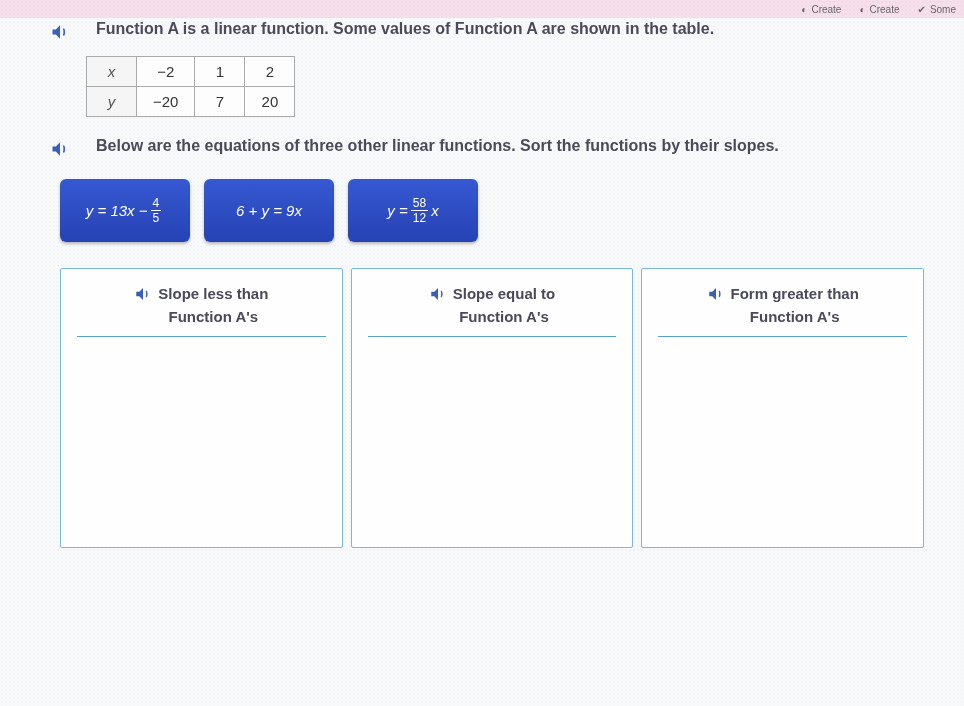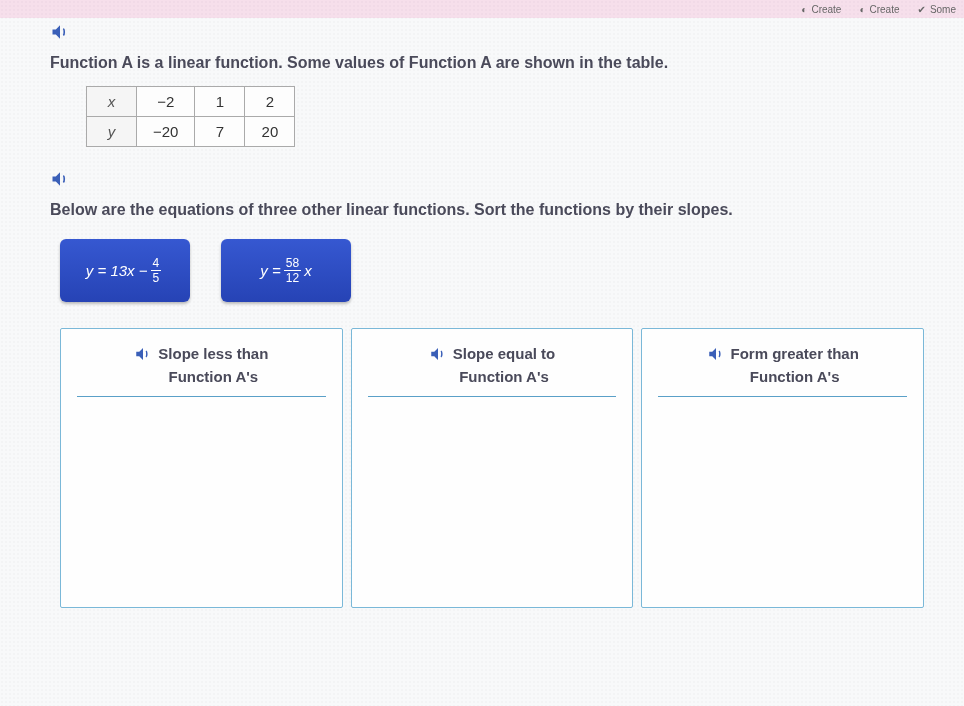--- a/index.html
+++ b/index.html
@@ -29,26 +29,25 @@
     .content {
       padding: 20px 40px 20px 50px;
       background: #f8f9fa;
       background-image: radial-gradient(rgba(0,0,0,0.02) 1px, transparent 1px);
       background-size: 4px 4px;
       height: 100%;
     }
     .instruction {
       display: flex;
       align-items: flex-start;
-      gap: 12px;
+      gap: 26px;
       margin-bottom: 14px;
       color: #4a4a5a;
       font-size: 16px;
       font-weight: 600;
-      flex-direction: column;
     }
     .speaker-icon {
       width: 20px;
       height: 20px;
       flex-shrink: 0;
       margin-top: 2px;
     }
     .speaker-icon svg { width: 100%; height: 100%; }
     .data-table {
       border-collapse: collapse;
@@ -63,21 +62,21 @@
       background: #fdfdfd;
       min-width: 50px;
     }
     .data-table td.header {
       font-style: italic;
       color: #555;
       background: #f5f5f5;
     }
     .equation-row {
       display: flex;
-      gap: 31px;
+      gap: 14px;
       margin: 20px 0 26px 10px;
     }
     .equation-card {
       background: #2c4fc9;
       background: linear-gradient(#3658d1, #2643b5);
       color: #fff;
       padding: 18px 16px;
       border-radius: 6px;
       font-size: 15px;
       min-width: 130px;
@@ -190,20 +189,23 @@
 
   <div class="equation-row">
     <div class="equation-card">
       <span>y = 13x − </span>
       <span class="frac">
         <span class="num">4</span>
         <span class="den">5</span>
       </span>
     </div>
     <div class="equation-card">
+      <span>6 + y = 9x</span>
+    </div>
+    <div class="equation-card">
       <span>y = </span>
       <span class="frac">
         <span class="num">58</span>
         <span class="den">12</span>
       </span>
       <span>x</span>
     </div>
   </div>
 
   <div class="drop-row">

